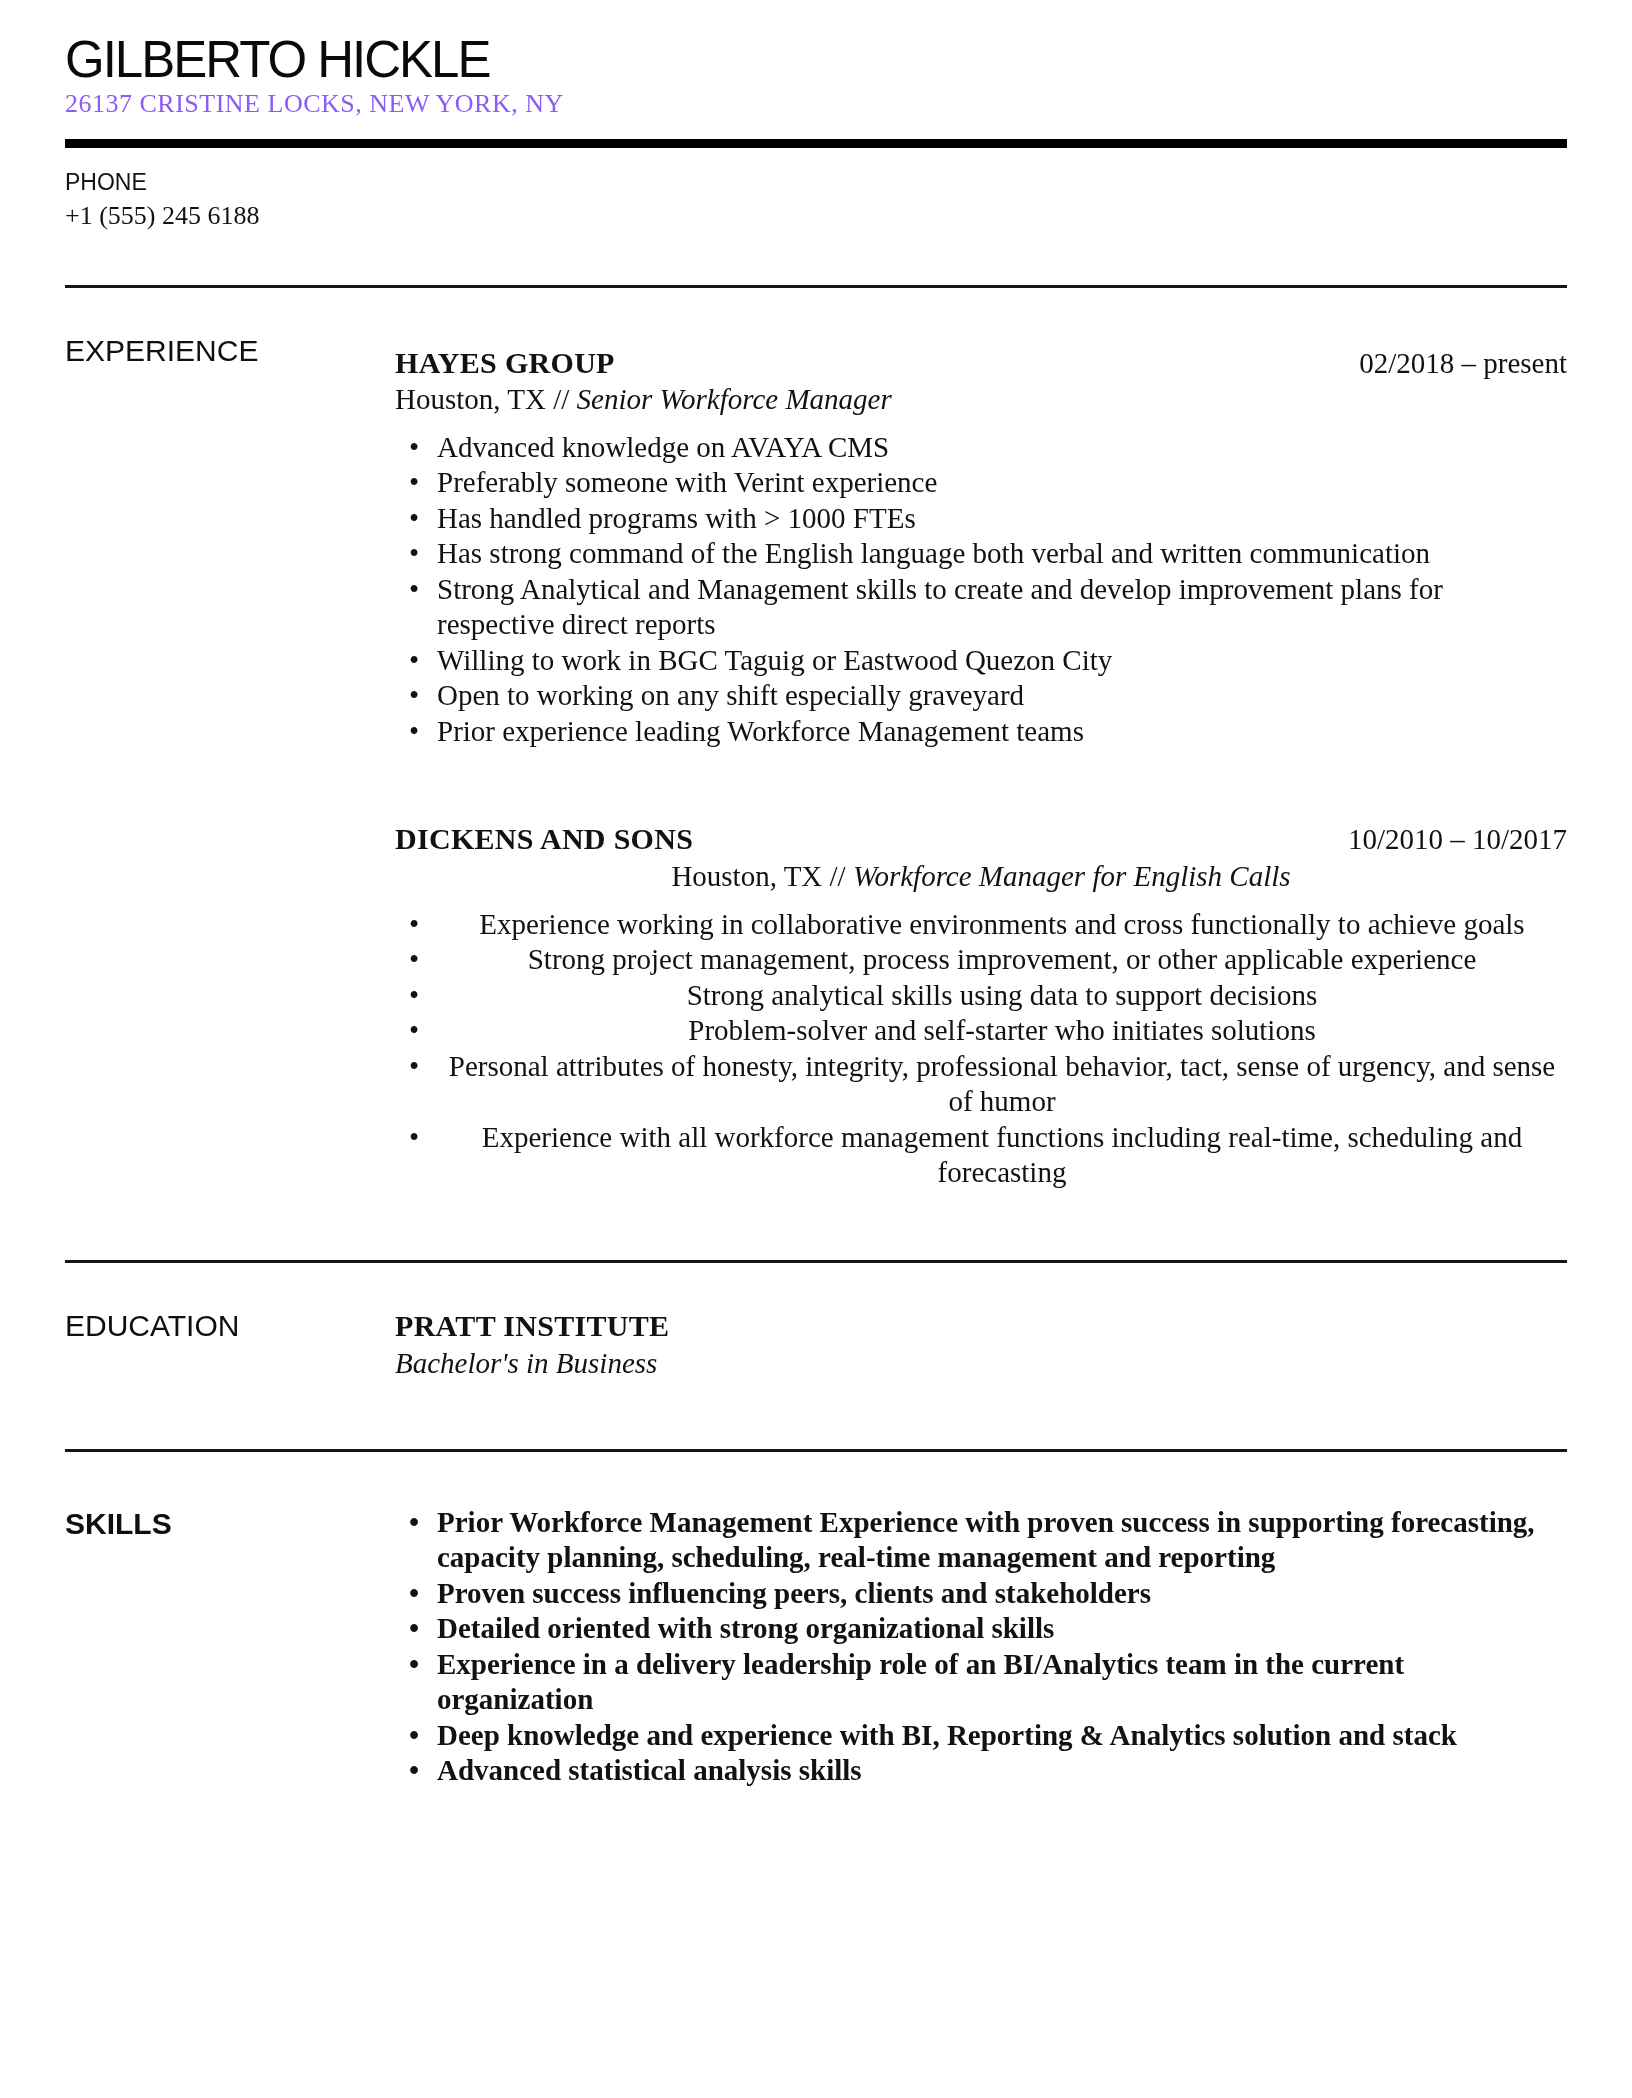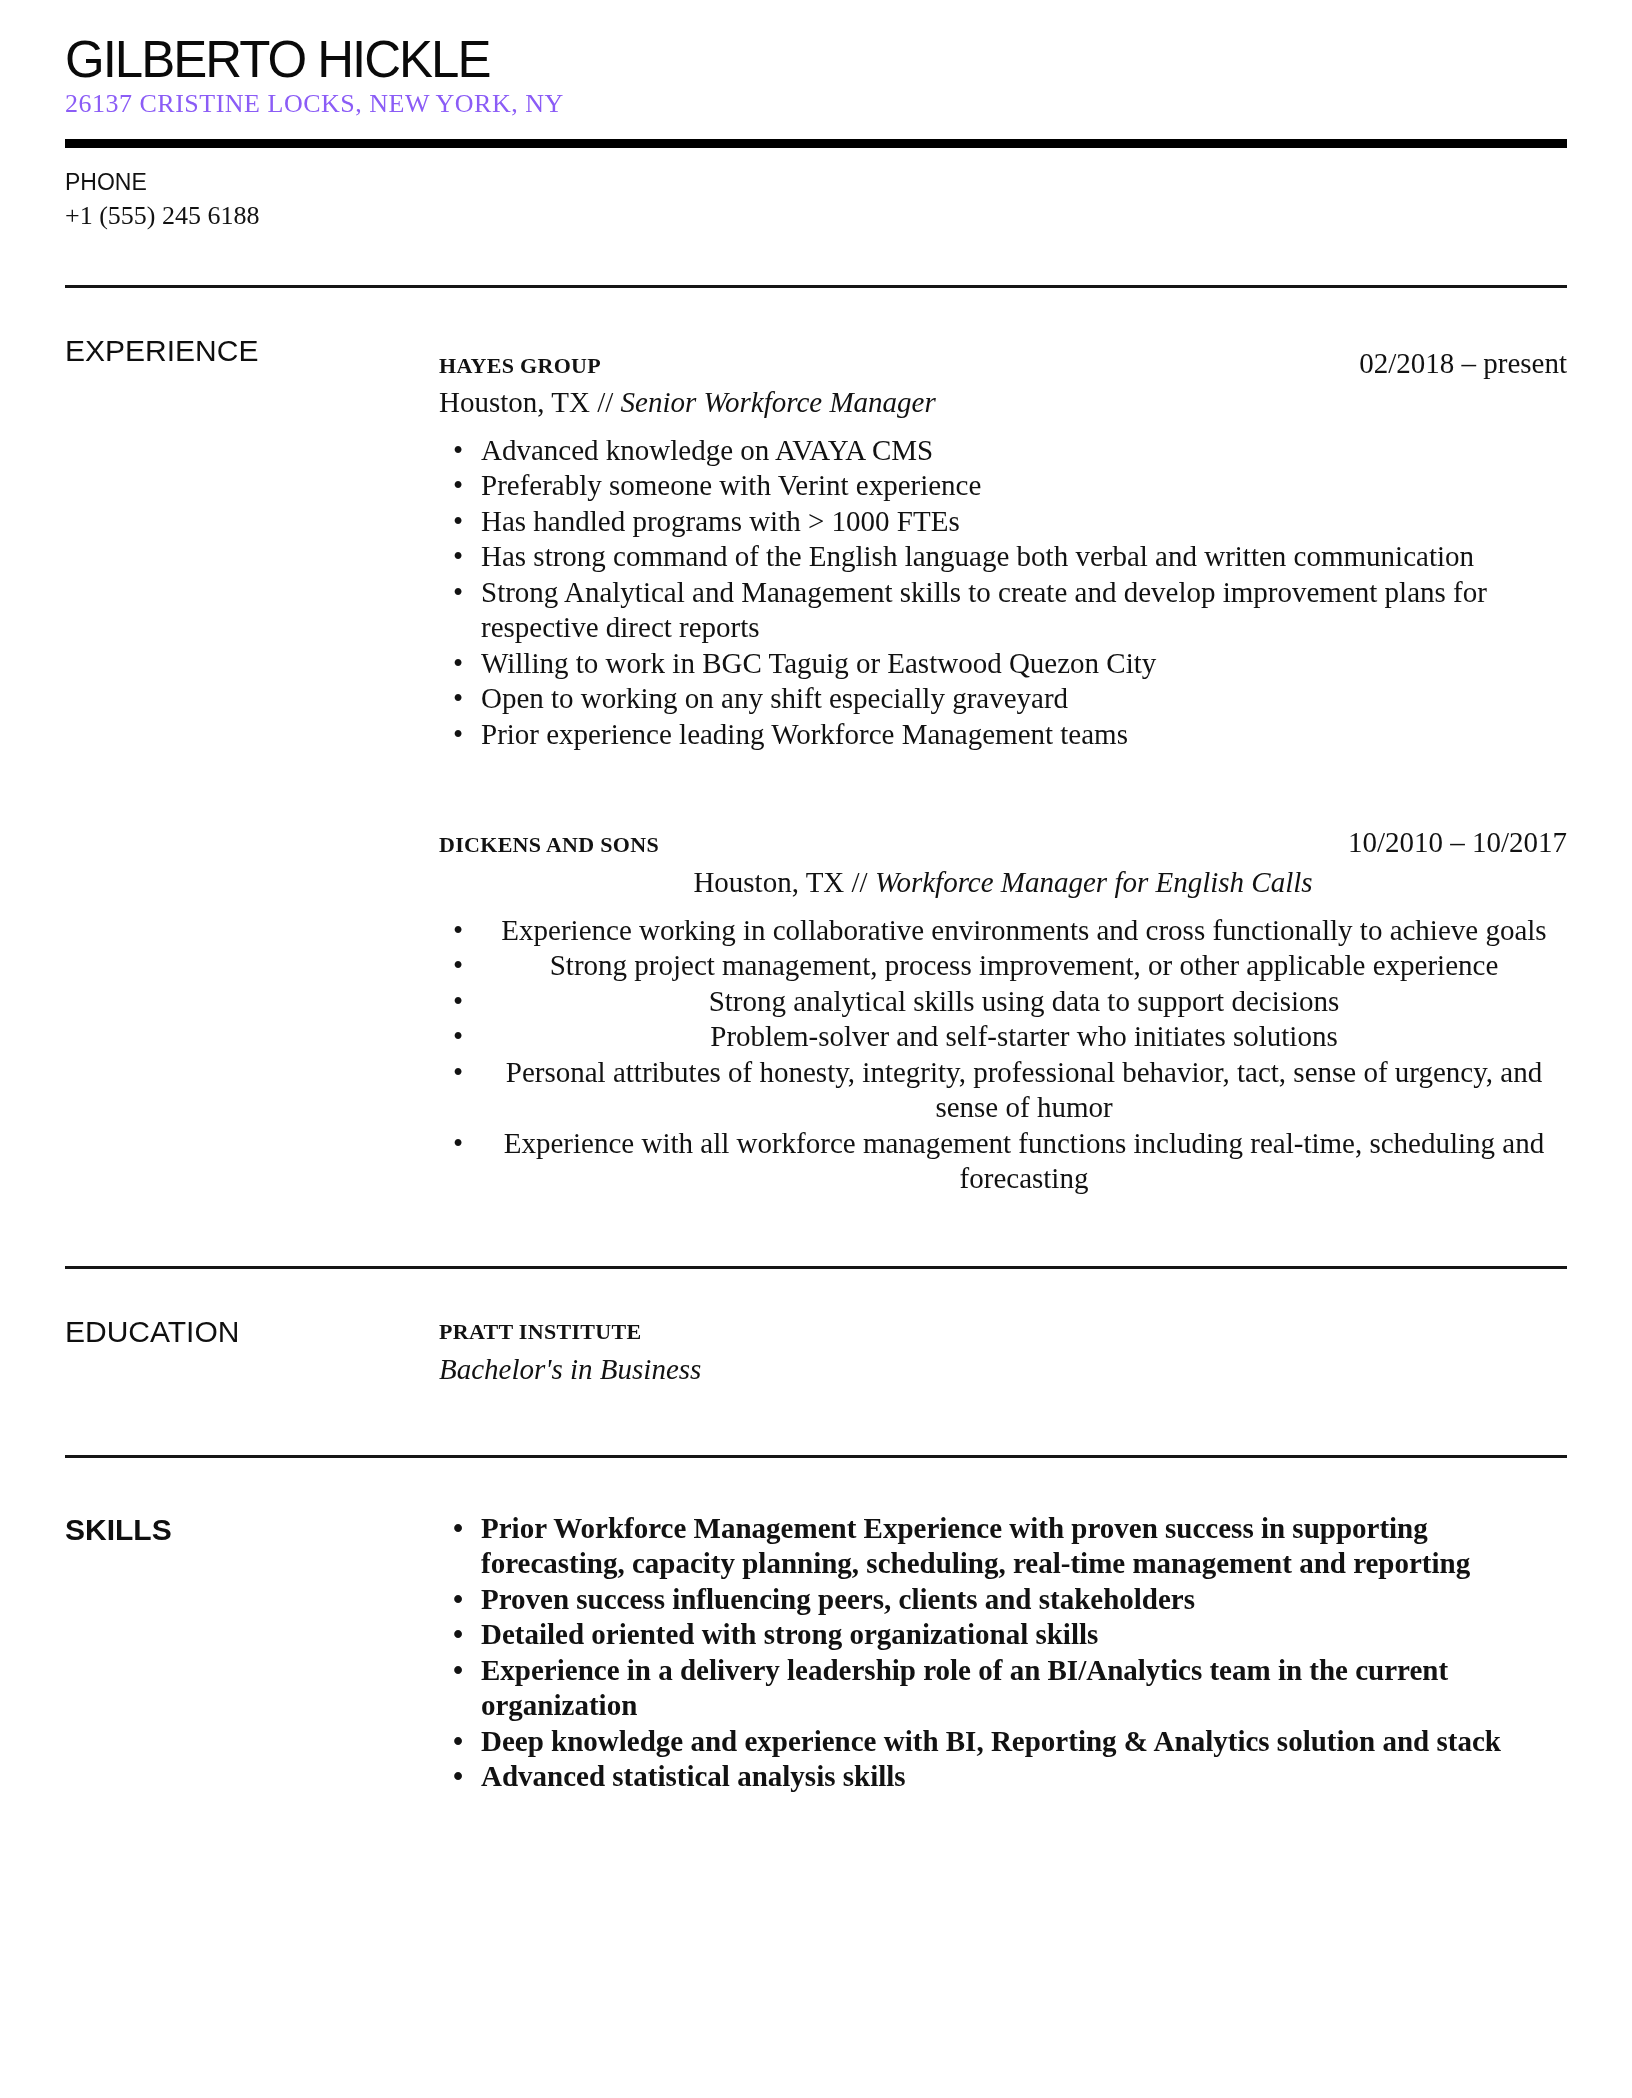--- a/index.html
+++ b/index.html
@@ -69,38 +69,37 @@
     margin-top: 4px;
     font-size: 26px;
     line-height: 30px;
   }
 
   
   .section {
     display: grid;
     grid-template-columns: 330px 1fr;
     padding-top: 44px;
-    gap: 44px;
   }
   .section-skills { padding-top: 53px; font-weight: bold; }
   .section-label {
     font-family: "Liberation Sans", sans-serif;
     font-size: 30px;
     line-height: 38.75px;
     color: #0f0f0f;
   }
 
   .entry-head {
     display: flex;
     justify-content: space-between;
     align-items: baseline;
     line-height: 38.75px;
   }
   .company {
-    font-size: 22px;
+    font-size: 30px;
     font-weight: 700;
     letter-spacing: 0.3px;
   }
   .dates {
     font-size: 29px;
     font-weight: 400;
     margin-top: 12px;
   }
   .subtitle {
     font-size: 29px;

